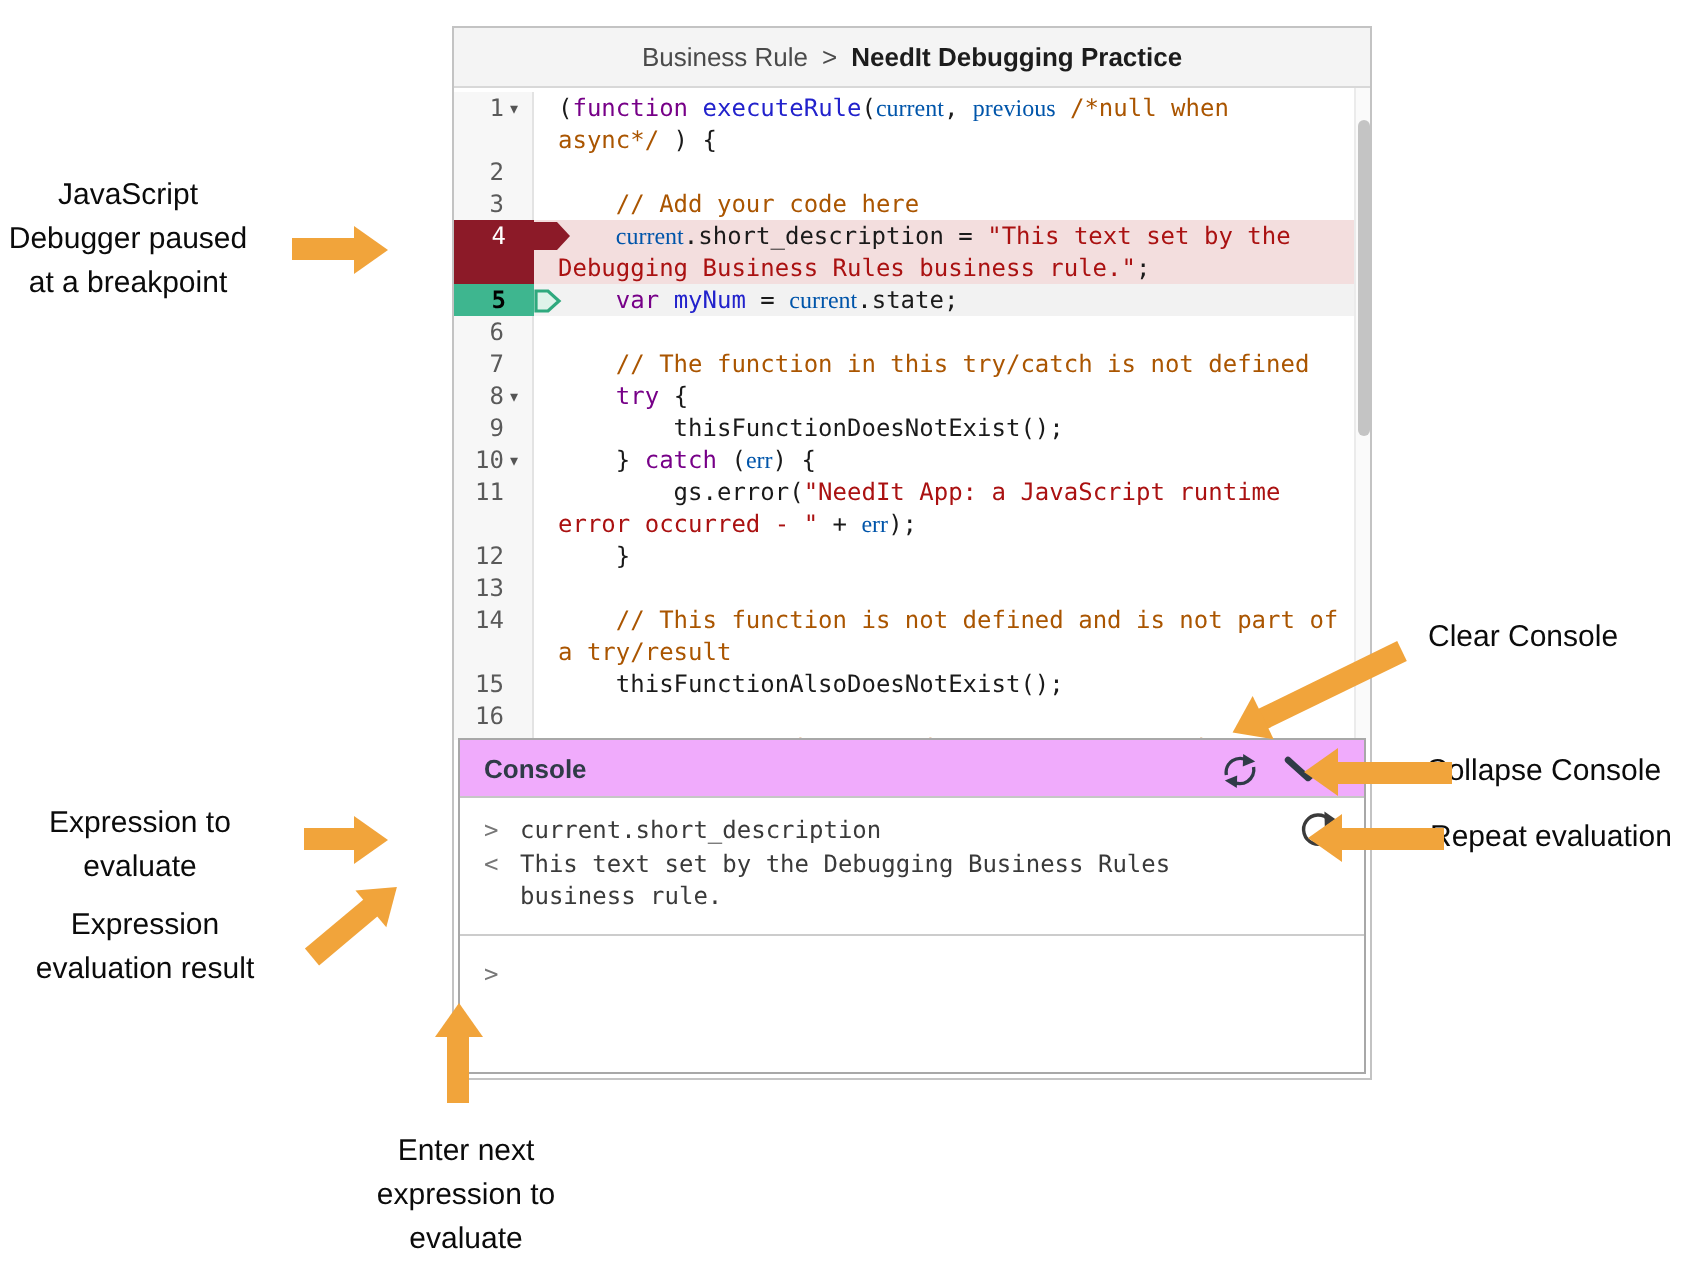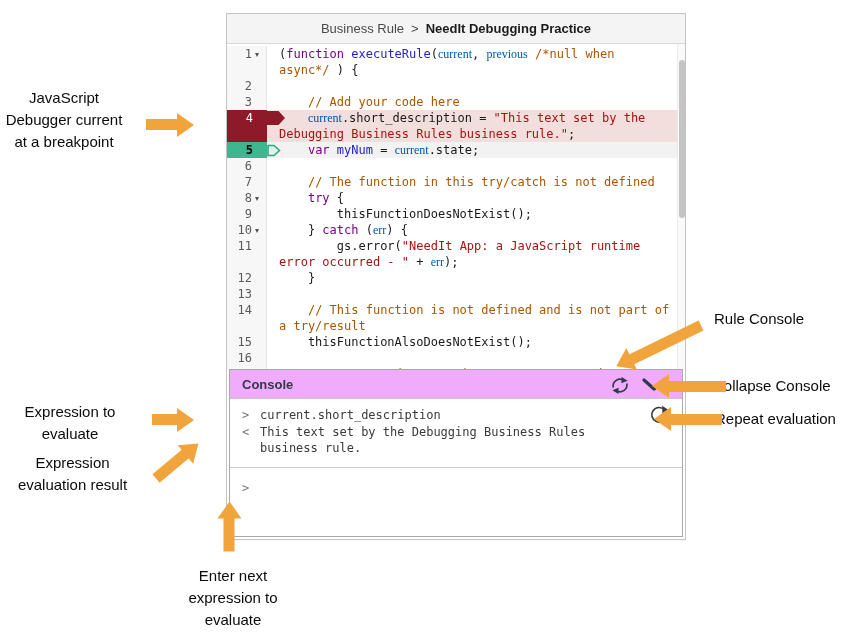--- a/index.html
+++ b/index.html
@@ -284,33 +284,33 @@
         </div>
       </div>
 
     <div class="cinput">
       <span class="prompt">&gt;</span>
     </div>
   </div>
 </div>
 
 <div class="anno" style="left:4px;top:87px;width:120px;">JavaScript
-Debugger current
+Debugger paused
 at a breakpoint</div>
 <div class="arrow" style="left:146px;top:119px;width:32px;"></div>
 
 <div class="anno" style="left:6px;top:401px;width:128px;">Expression to
 evaluate</div>
 <div class="arrow" style="left:152px;top:414px;width:26px;"></div>
 
 <div class="anno" style="left:0px;top:452px;width:145px;">Expression
 evaluation result</div>
 <div class="arrow" style="left:156px;top:473px;width:39px;transform:rotate(-40deg);"></div>
 
-<div class="anno left-align" style="left:714px;top:308px;">Rule Console</div>
+<div class="anno left-align" style="left:714px;top:308px;">Clear Console</div>
 <div class="arrow" style="left:701px;top:320px;width:78px;transform:rotate(154deg);"></div>
 
 <div class="anno left-align" style="left:713px;top:375px;">Collapse Console</div>
 <div class="arrow" style="left:726px;top:381px;width:58px;transform:rotate(180deg);"></div>
 
 <div class="anno left-align" style="left:715px;top:408px;">Repeat evaluation</div>
 <div class="arrow" style="left:722px;top:414px;width:52px;transform:rotate(180deg);"></div>
 
 <div class="anno" style="left:170px;top:565px;width:126px;">Enter next
 expression to

